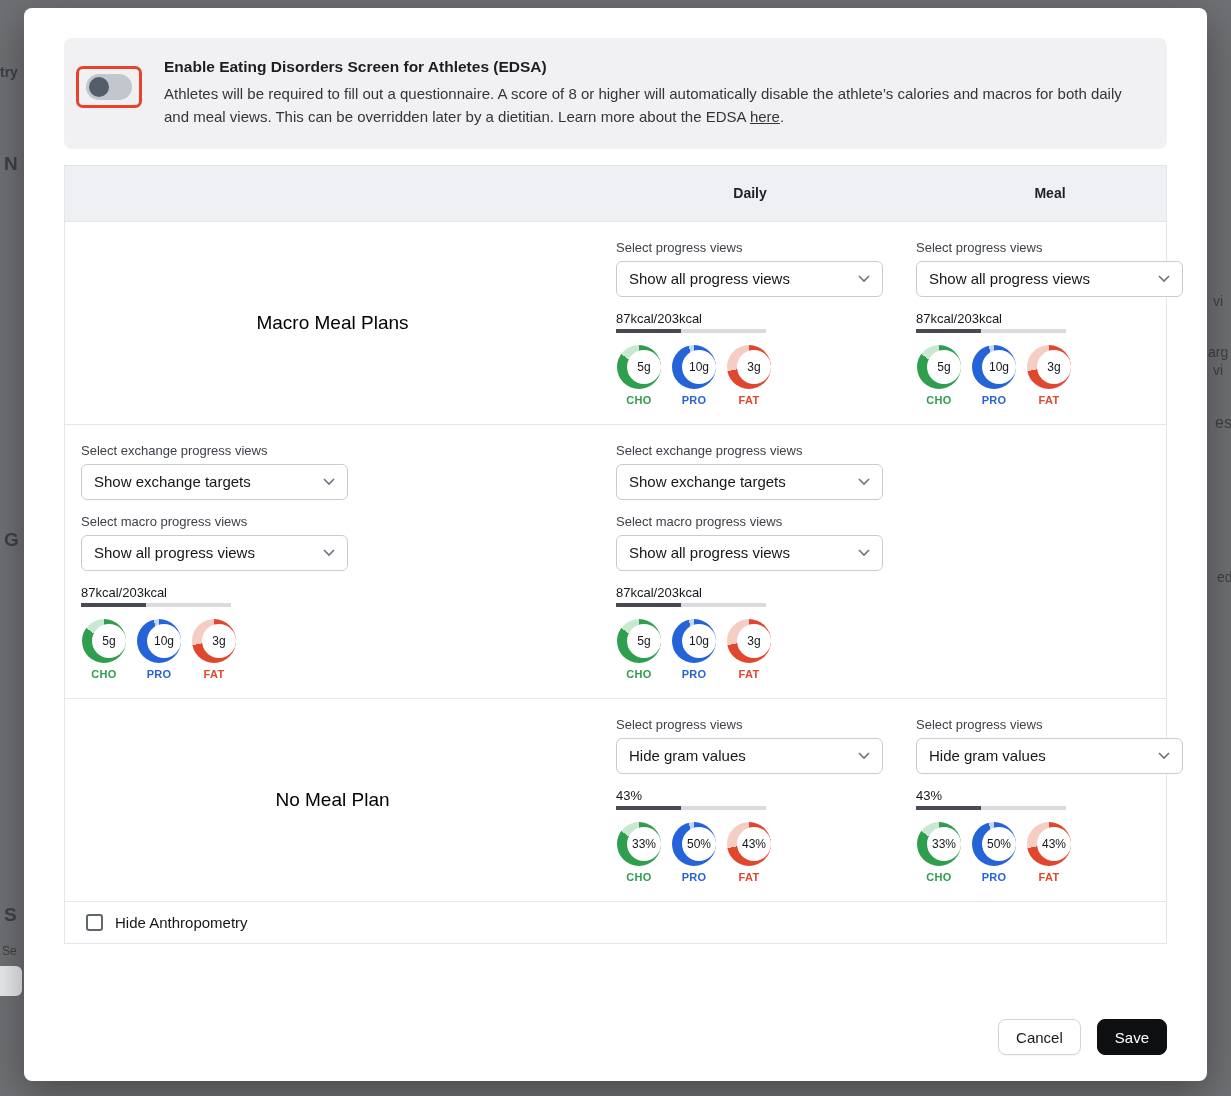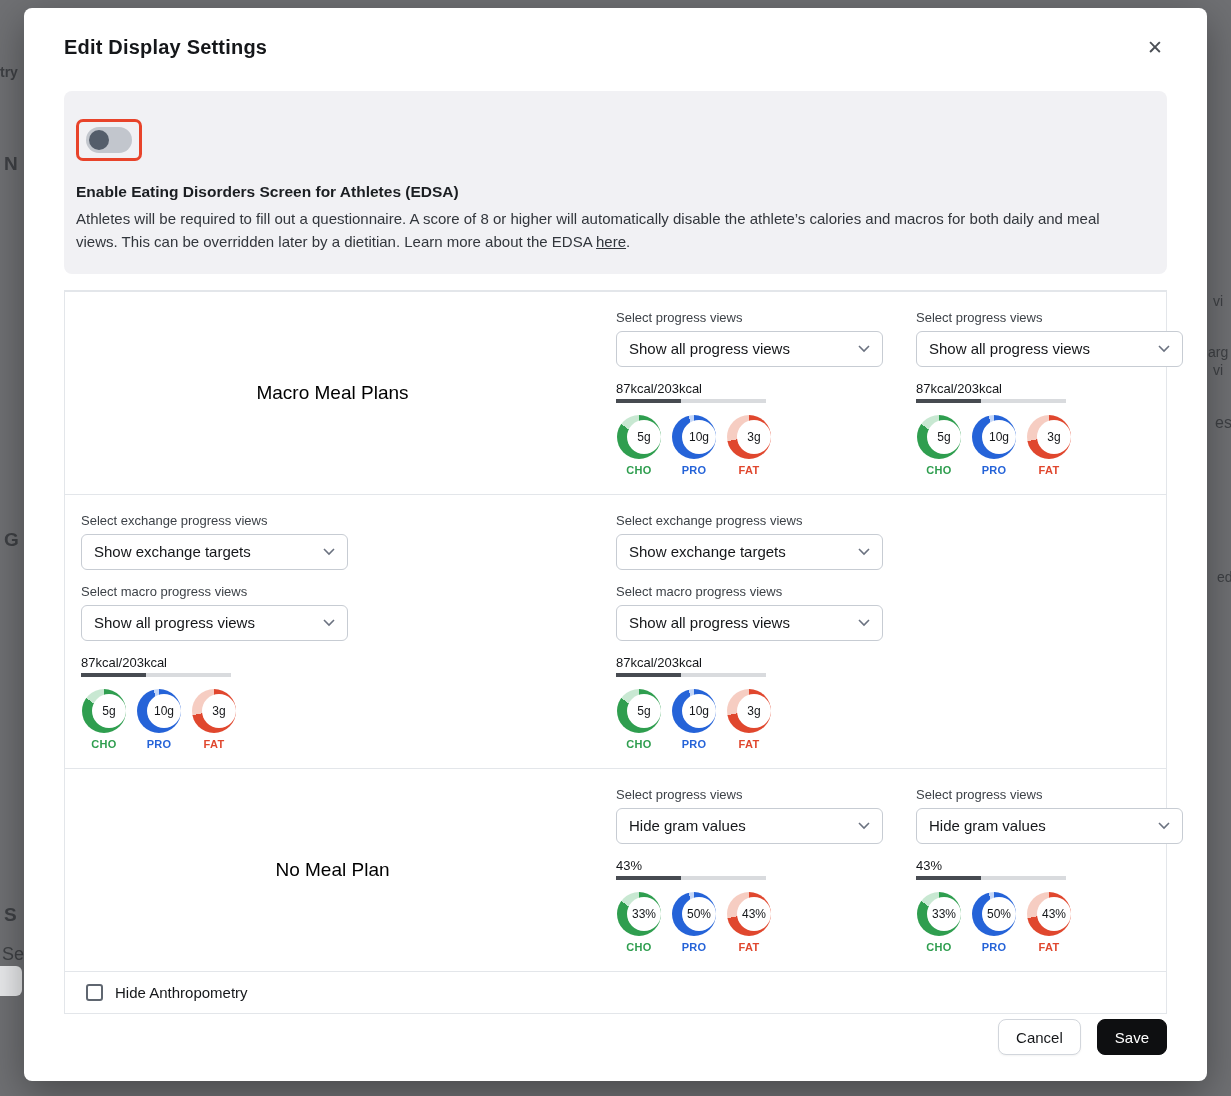--- a/index.html
+++ b/index.html
@@ -32,21 +32,21 @@
   .modal-title { font-size:20px; font-weight:700; color:#15171a; letter-spacing:.2px; }
   .close-btn {
     background:none; border:none; cursor:pointer; font-size:19px; color:#4b4f55;
     line-height:1; padding:4px;
   }
   
   .edsa-panel {
     margin:30px 40px 0 40px;
     background:#f1f1f4; border-radius:8px;
     padding:20px 28px 20px 12px;
-    display:flex; gap:22px; align-items:flex-start;flex-direction:column;
+    display:flex; gap:22px; align-items:flex-start;
   }
   .toggle-highlight {
     border:3px solid #e8432a; border-radius:7px; padding:5px 7px;
     display:inline-flex; align-items:center; flex:0 0 auto; margin-top:8px;
   }
   .toggle {
     width:46px; height:26px; border-radius:13px; background:#c2c6cd;
     position:relative; border:none; cursor:pointer; display:block;
   }
   .toggle .knob {
@@ -127,50 +127,51 @@
   .btn-save { background:#0e0f11; border:1px solid #0e0f11; color:#fff; }
 </style>
 </head>
 <body>
 
 <div id="fragments">
     <span class="fragment" style="left: 0px; top: 64px; font-size: 14px; font-weight: 700;">try</span>
     <span class="fragment" style="left: 4px; top: 153px; font-size: 19px; font-weight: 700;">N</span>
     <span class="fragment" style="left: 4px; top: 529px; font-size: 19px; font-weight: 700;">G</span>
     <span class="fragment" style="left: 4px; top: 904px; font-size: 19px; font-weight: 700;">S</span>
-    <span class="fragment" style="left: 2px; top: 944px; font-size: 18px; font-weight: 400;">Se</span>
+    <span class="fragment" style="left: 2px; top: 944px; font-size: 12px; font-weight: 400;">Se</span>
     <span class="fragment" style="left: 1213px; top: 293px; font-size: 14px; font-weight: 400;">vi</span>
     <span class="fragment" style="left: 1208px; top: 344px; font-size: 14px; font-weight: 400;">arg</span>
     <span class="fragment" style="left: 1213px; top: 362px; font-size: 14px; font-weight: 400;">vi</span>
     <span class="fragment" style="left: 1215px; top: 414px; font-size: 16px; font-weight: 400;">es</span>
     <span class="fragment" style="left: 1217px; top: 569px; font-size: 14px; font-weight: 400;">ed</span>
   </div>
 <div class="bg-input-fragment"></div>
 
 <div class="modal">
 
-  <div class="modal-header">
-    <h1 class="modal-title">Edit Display Settings</h1>
-    <button class="close-btn">✕</button>
-  </div>
 
   <div class="edsa-panel">
     <span class="toggle-highlight">
       <button class="toggle" aria-checked="false">
         <span class="knob"></span>
       </button>
     </span>
     <div class="edsa-text">
       <div class="edsa-title">Enable Eating Disorders Screen for Athletes (EDSA)</div>
       <div class="edsa-desc"><span>Athletes will be required to fill out a questionnaire. A score of 8 or higher will automatically disable the athlete’s calories and macros for both daily and meal views. This can be overridden later by a dietitian. Learn more about the EDSA </span><a class="edsa-link">here</a><span>.</span></div>
     </div>
   </div>
 
   <div class="settings-table">
 
+    <div class="t-head">
+      <div></div>
+      <div class="col-title">Daily</div>
+      <div class="col-title">Meal</div>
+    </div>
 
     <div class="t-row">
       <div class="row-label">Macro Meal Plans</div>
 
       <div class="cell">
         <div class="field">
           <div class="field-label">Select progress views</div>
           <button class="select">
             <span>Show all progress views</span>
             <svg class="chev" width="12" height="8" viewBox="0 0 12 8">

